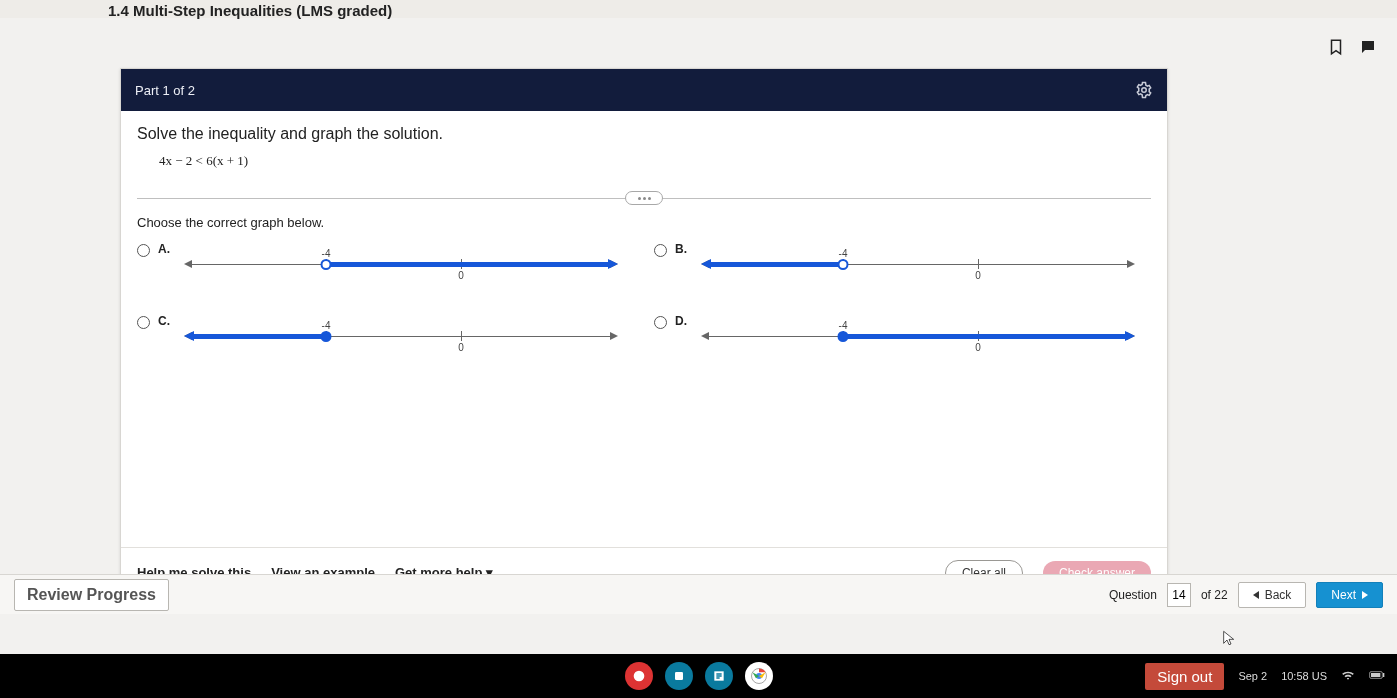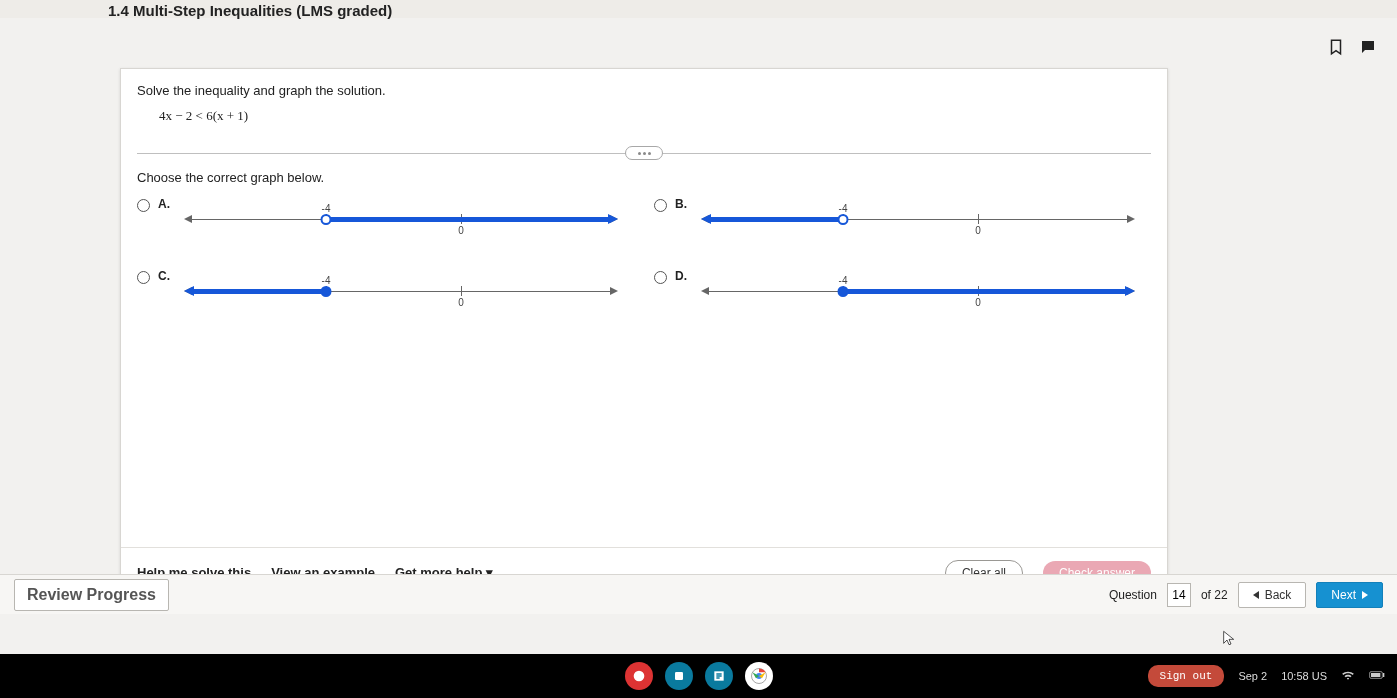--- a/index.html
+++ b/index.html
@@ -32,21 +32,21 @@
     position:absolute; left:120px; top:50px; width:1048px; height:530px;
     background:#fff; border:1px solid #d8d6d2; box-shadow:0 1px 3px rgba(0,0,0,.12);
     display:flex; flex-direction:column;
   }
   .card-header {
     background:#121c3c; color:#eceef5; height:42px; display:flex; align-items:center;
     padding:0 14px; font-size:13px; justify-content:space-between;
   }
   .gear-btn { color:#c9ccd8; width:18px; height:18px; }
   .card-body { flex:1 1 auto; padding:14px 16px 0 16px; position:relative; }
-  .prompt-text { font-size:13px; color:#222; }
+  .prompt-text { font-size:16px; color:#222; }
   .equation { font-family:"Times New Roman", serif; font-size:13px; color:#222; margin:10px 0 12px 22px; }
   .divider-row { position:relative; margin:22px 0 10px 0; height:14px; }
   .divider-line { position:absolute; left:0; right:0; top:7px; border-top:1px solid #bfbfbf; }
   .divider-toggle {
     position:absolute; left:50%; transform:translateX(-50%); top:0;
     width:38px; height:14px; border:1px solid #a8a8a8; border-radius:8px; background:#fff;
     display:flex; align-items:center; justify-content:center; gap:2px;
   }
   .divider-toggle span { width:3px; height:3px; background:#8a8a8a; border-radius:50%; }
   .choose-text { font-size:13px; color:#222; margin-top:6px; }
@@ -117,21 +117,21 @@
   .tri-l { border-right:6px solid currentColor; }
   .tri-r { border-left:6px solid currentColor; }
 
   .taskbar {
     position:absolute; left:0; right:0; bottom:0; height:44px; background:#000;
     display:flex; align-items:center; color:#ddd; font-size:11px;
   }
   .task-center { position:absolute; left:50%; transform:translateX(-50%); display:flex; gap:12px; }
   .task-icon { width:28px; height:28px; border-radius:50%; display:flex; align-items:center; justify-content:center; }
   .task-right { margin-left:auto; display:flex; align-items:center; gap:14px; padding-right:12px; }
-  .signout-btn { background:#c44a3a; color:#fff; border:none; padding:5px 12px; font-size:11px; border-radius:10px; cursor:pointer;font-family:Liberation Mono, monospace;}
+  .signout-btn { background:#c44a3a; color:#fff; border:none; padding:5px 12px; font-size:15px; border-radius:2px; cursor:pointer;}
   .cursor-pointer-icon { position:absolute; right:160px; bottom:48px; color:#fff; }
 </style>
 </head>
 <body>
 
 <div class="desktop">
 
   <div class="browser-bar">
     <div class="tabstrip">
       <div class="tab-realize">realize</div>
@@ -150,20 +150,29 @@
           </svg>
       </span>
       <span class="top-icon">
         <svg viewBox="0 0 24 24" fill="currentColor">
             <path d="M4 4h16v12H8l-4 4z"></path>
           </svg>
       </span>
     </div>
 
     <div class="question-card">
+      <div class="card-header">
+        <span>Part 1 of 2</span>
+        <span class="gear-btn">
+          <svg viewBox="0 0 24 24" fill="none" stroke="currentColor" stroke-width="2">
+              <circle cx="12" cy="12" r="3"></circle>
+              <path d="M19 12a7 7 0 0 0-.1-1.2l2-1.6-2-3.4-2.4 1a7 7 0 0 0-2-1.2L14 2h-4l-.5 2.6a7 7 0 0 0-2 1.2l-2.4-1-2 3.4 2 1.6A7 7 0 0 0 5 12c0 .4 0 .8.1 1.2l-2 1.6 2 3.4 2.4-1c.6.5 1.3.9 2 1.2L10 22h4l.5-2.6c.7-.3 1.4-.7 2-1.2l2.4 1 2-3.4-2-1.6c.1-.4.1-.8.1-1.2z"></path>
+            </svg>
+        </span>
+      </div>
 
       <div class="card-body">
         <div class="prompt-text">Solve the inequality and graph the solution.</div>
         <div class="equation">4x − 2 &lt; 6(x + 1)</div>
 
         <div class="divider-row">
           <div class="divider-line"></div>
           <div class="divider-toggle">
               <span></span>
               <span></span>

